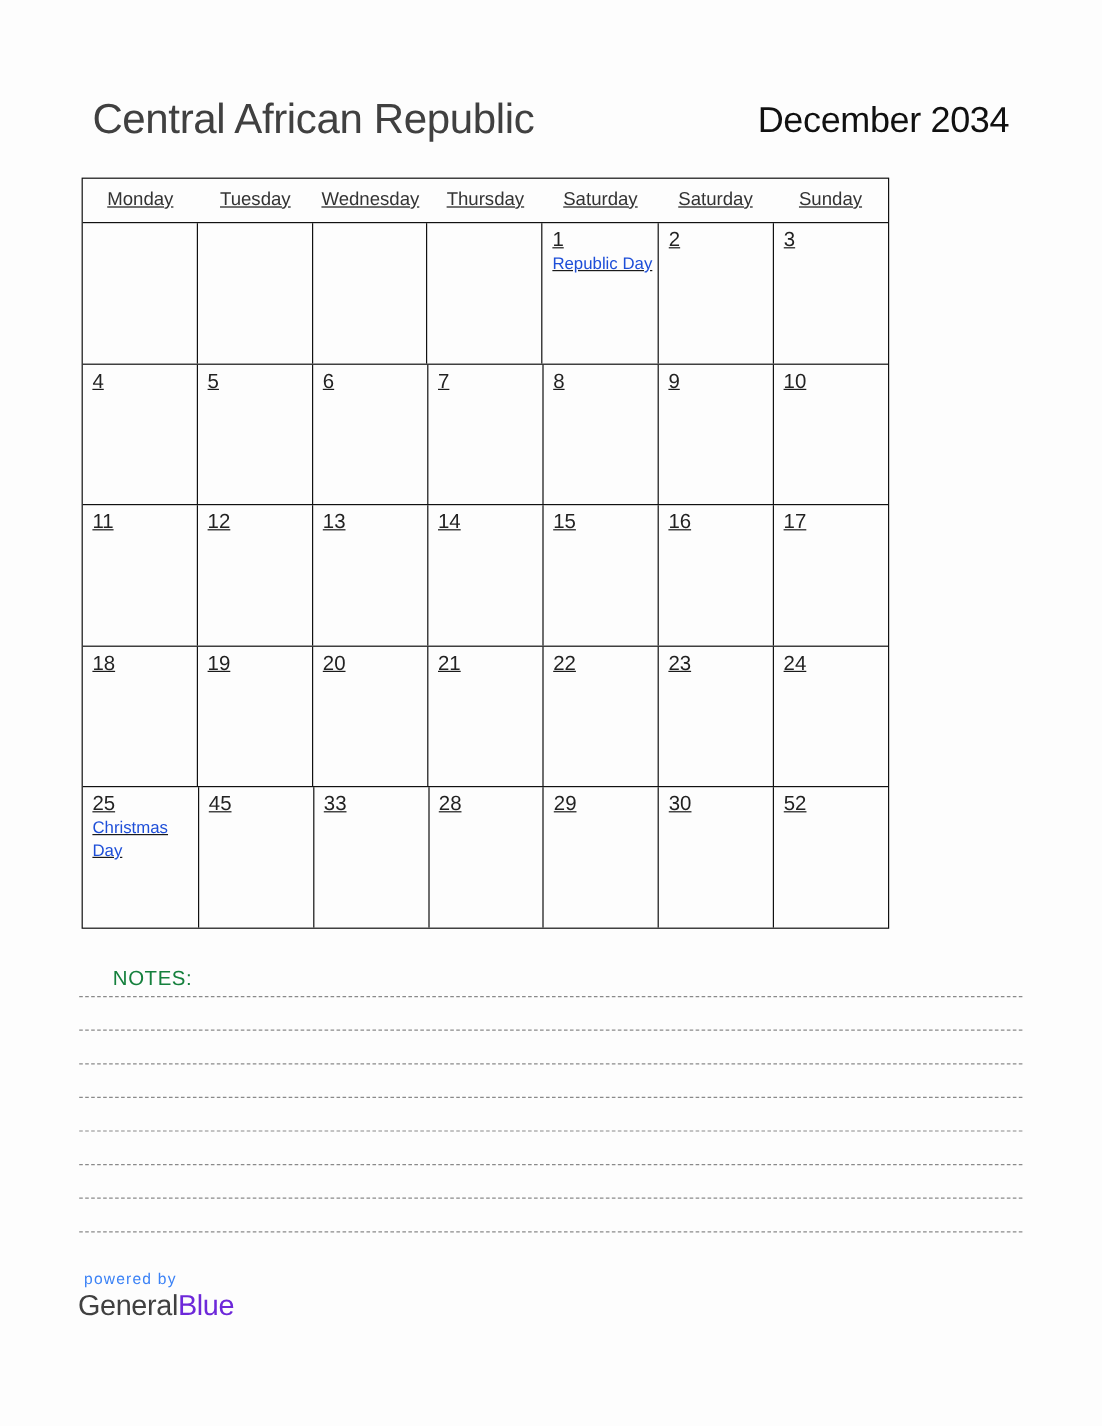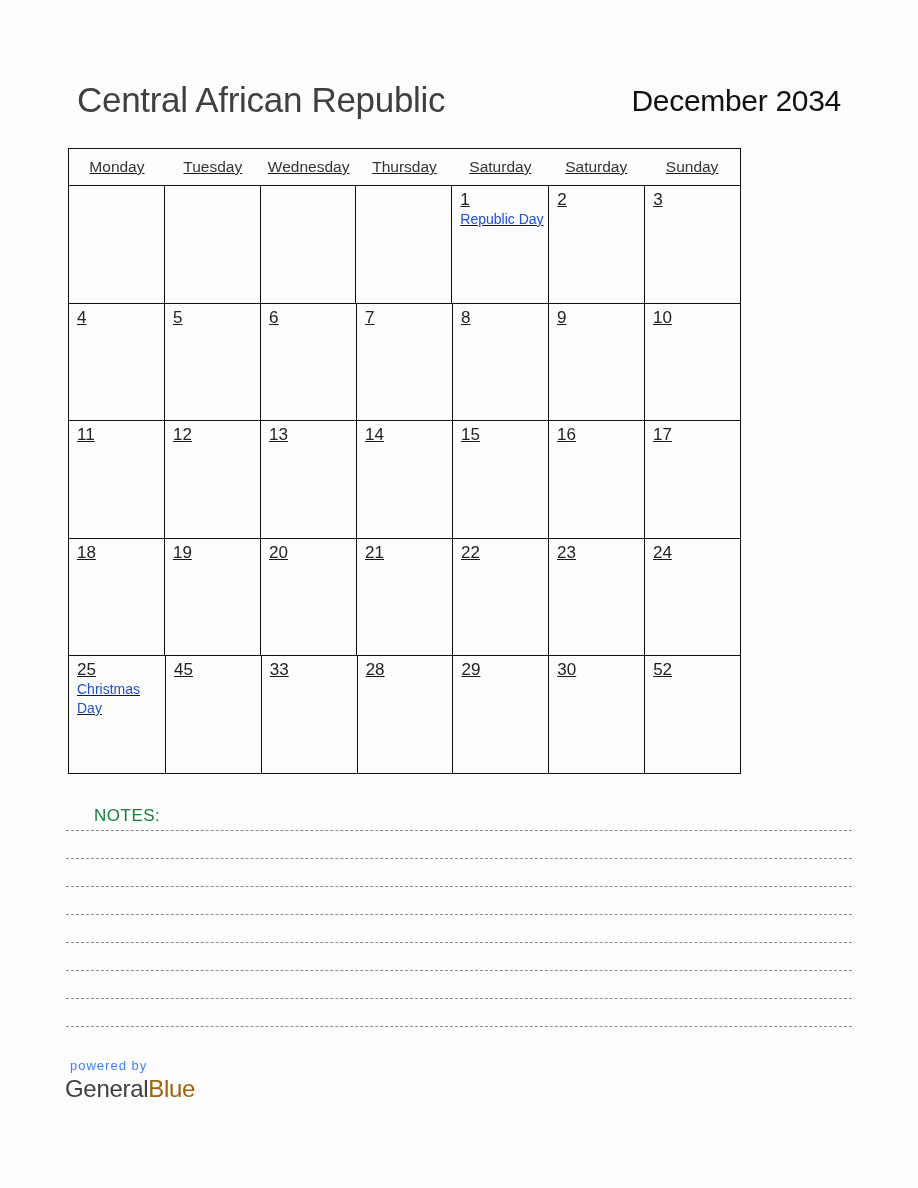--- a/index.html
+++ b/index.html
@@ -42,21 +42,21 @@
       border-top: 1px dashed #8a8a8a;
     }
     .powered {
       position: absolute; left: 70px; top: 1058px; font-size: 13px; color: #3b82f6;
       letter-spacing: 1px;
     }
     .brand {
       position: absolute; left: 65px; top: 1075px; font-size: 24px; letter-spacing: -0.3px;
     }
     .brand .g { color: #404040; }
-    .brand .b { color: #a16207; }
+    .brand .b { color: #6d28d9; }
   </style>
 </head>
 <body>
 
 <div class="title">Central African Republic</div>
 <div class="month">December 2034</div>
 
 <div class="cal">
   <div class="cal-head">
     <div>Monday</div>

